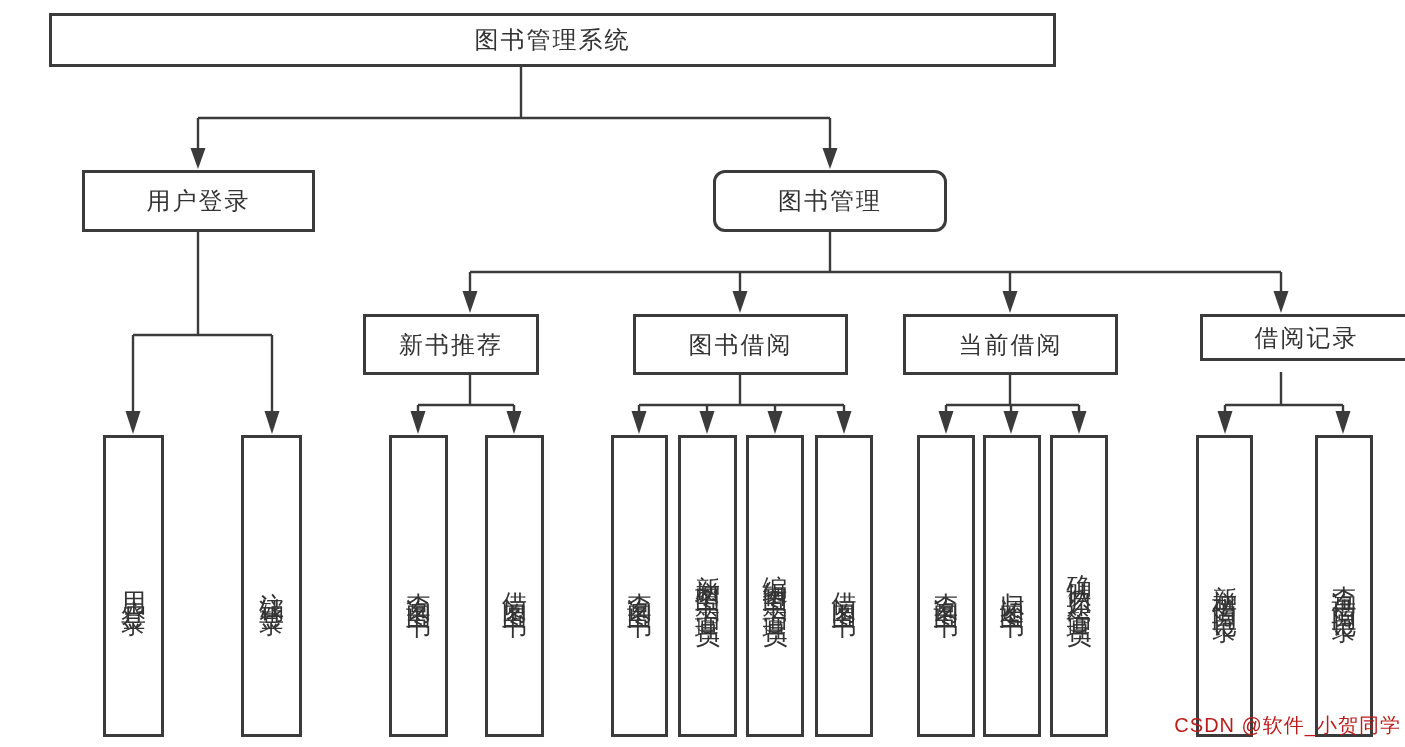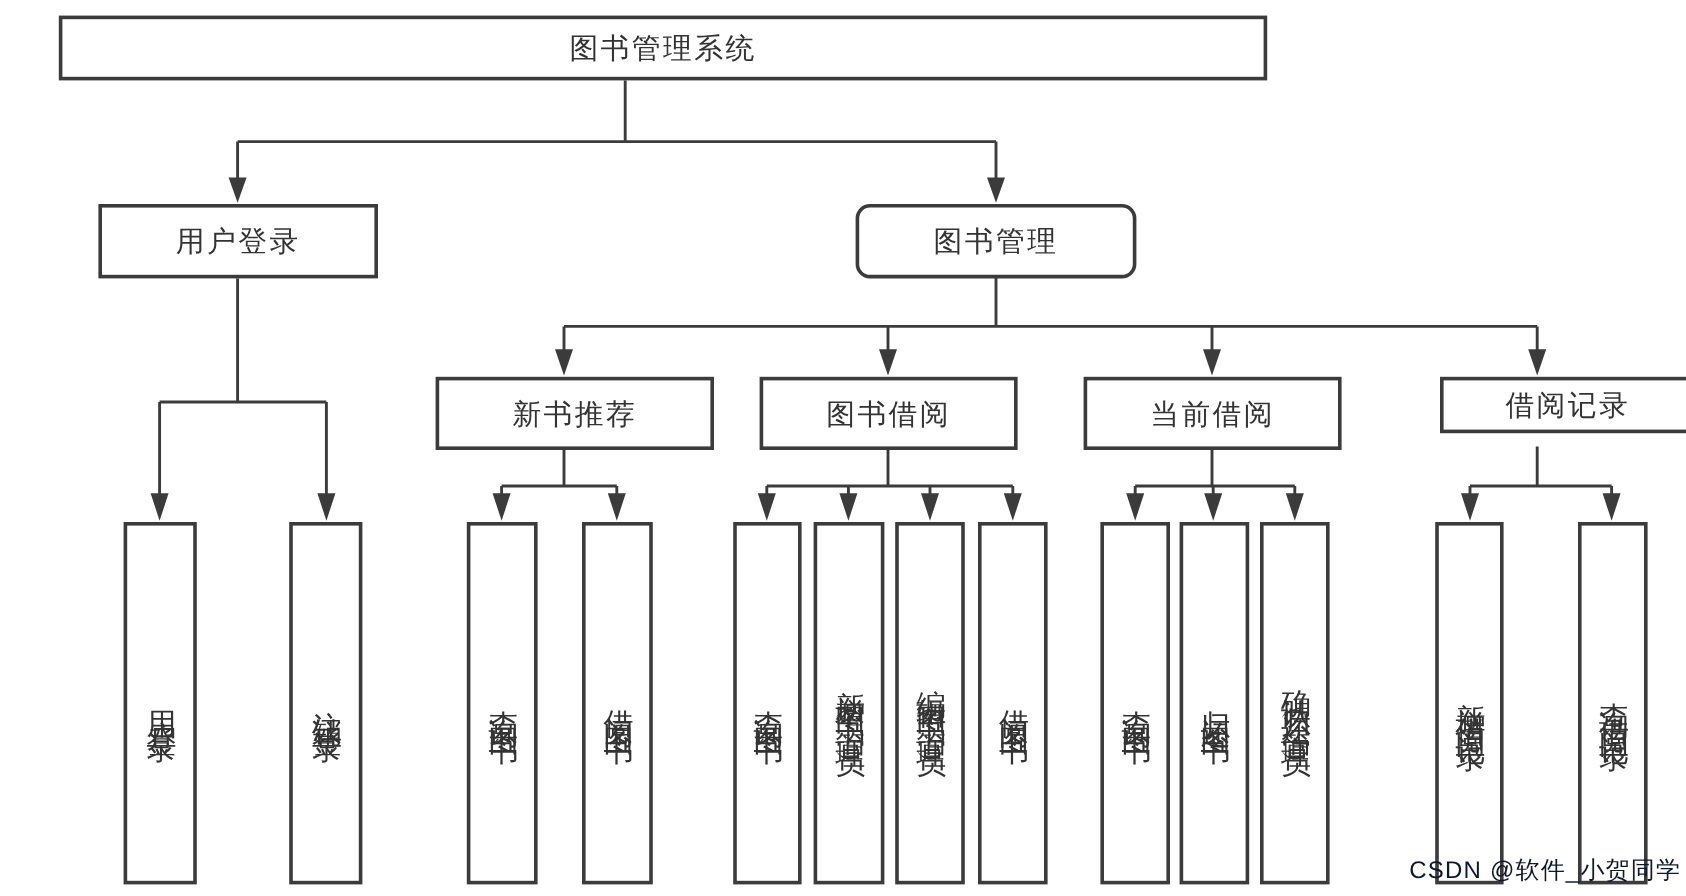--- a/index.html
+++ b/index.html
@@ -14,21 +14,21 @@
     color:#333333;z-index:2;
   }
   .h-box{font-size:24px;letter-spacing:2px;white-space:nowrap;}
   .v-box{top:435px;height:302px;}
   .v-box span{
     writing-mode:vertical-rl;text-orientation:mixed;
     font-size:25px;letter-spacing:7px;line-height:1;
   }
   .watermark{
     position:absolute;right:4px;top:712px;z-index:3;
-    font-size:20px;letter-spacing:1px;color:#0f172a;white-space:nowrap;
+    font-size:20px;letter-spacing:1px;color:#b91c1c;white-space:nowrap;
   }
 </style>
 </head>
 <body>
 
 <div id="stage">
 
   <svg id="connectors" width="1405" height="747" viewBox="0 0 1405 747">
     <g stroke="#3b3b3b" stroke-width="2.4" fill="none">
 
@@ -76,21 +76,21 @@
     <span>图书管理系统</span>
   </div>
 
   <div class="box h-box" style="left:82px;top:170px;width:233px;height:62px;">
     <span>用户登录</span>
   </div>
   <div class="box h-box" style="left:713px;top:170px;width:234px;height:62px;border-radius:12px;">
     <span>图书管理</span>
   </div>
 
-  <div class="box h-box" style="left:363px;top:314px;width:232px;height:61px;">
+  <div class="box h-box" style="left:363px;top:314px;width:176px;height:61px;">
     <span>新书推荐</span>
   </div>
   <div class="box h-box" style="left:903px;top:314px;width:215px;height:61px;">
     <span>当前借阅</span>
   </div>
   <div class="box h-box" style="left:633px;top:314px;width:215px;height:61px;">
     <span>图书借阅</span>
   </div>
   <div class="box h-box" style="left:1200px;top:314px;width:213px;height:47px;align-items:center;">
     <span>借阅记录</span>

